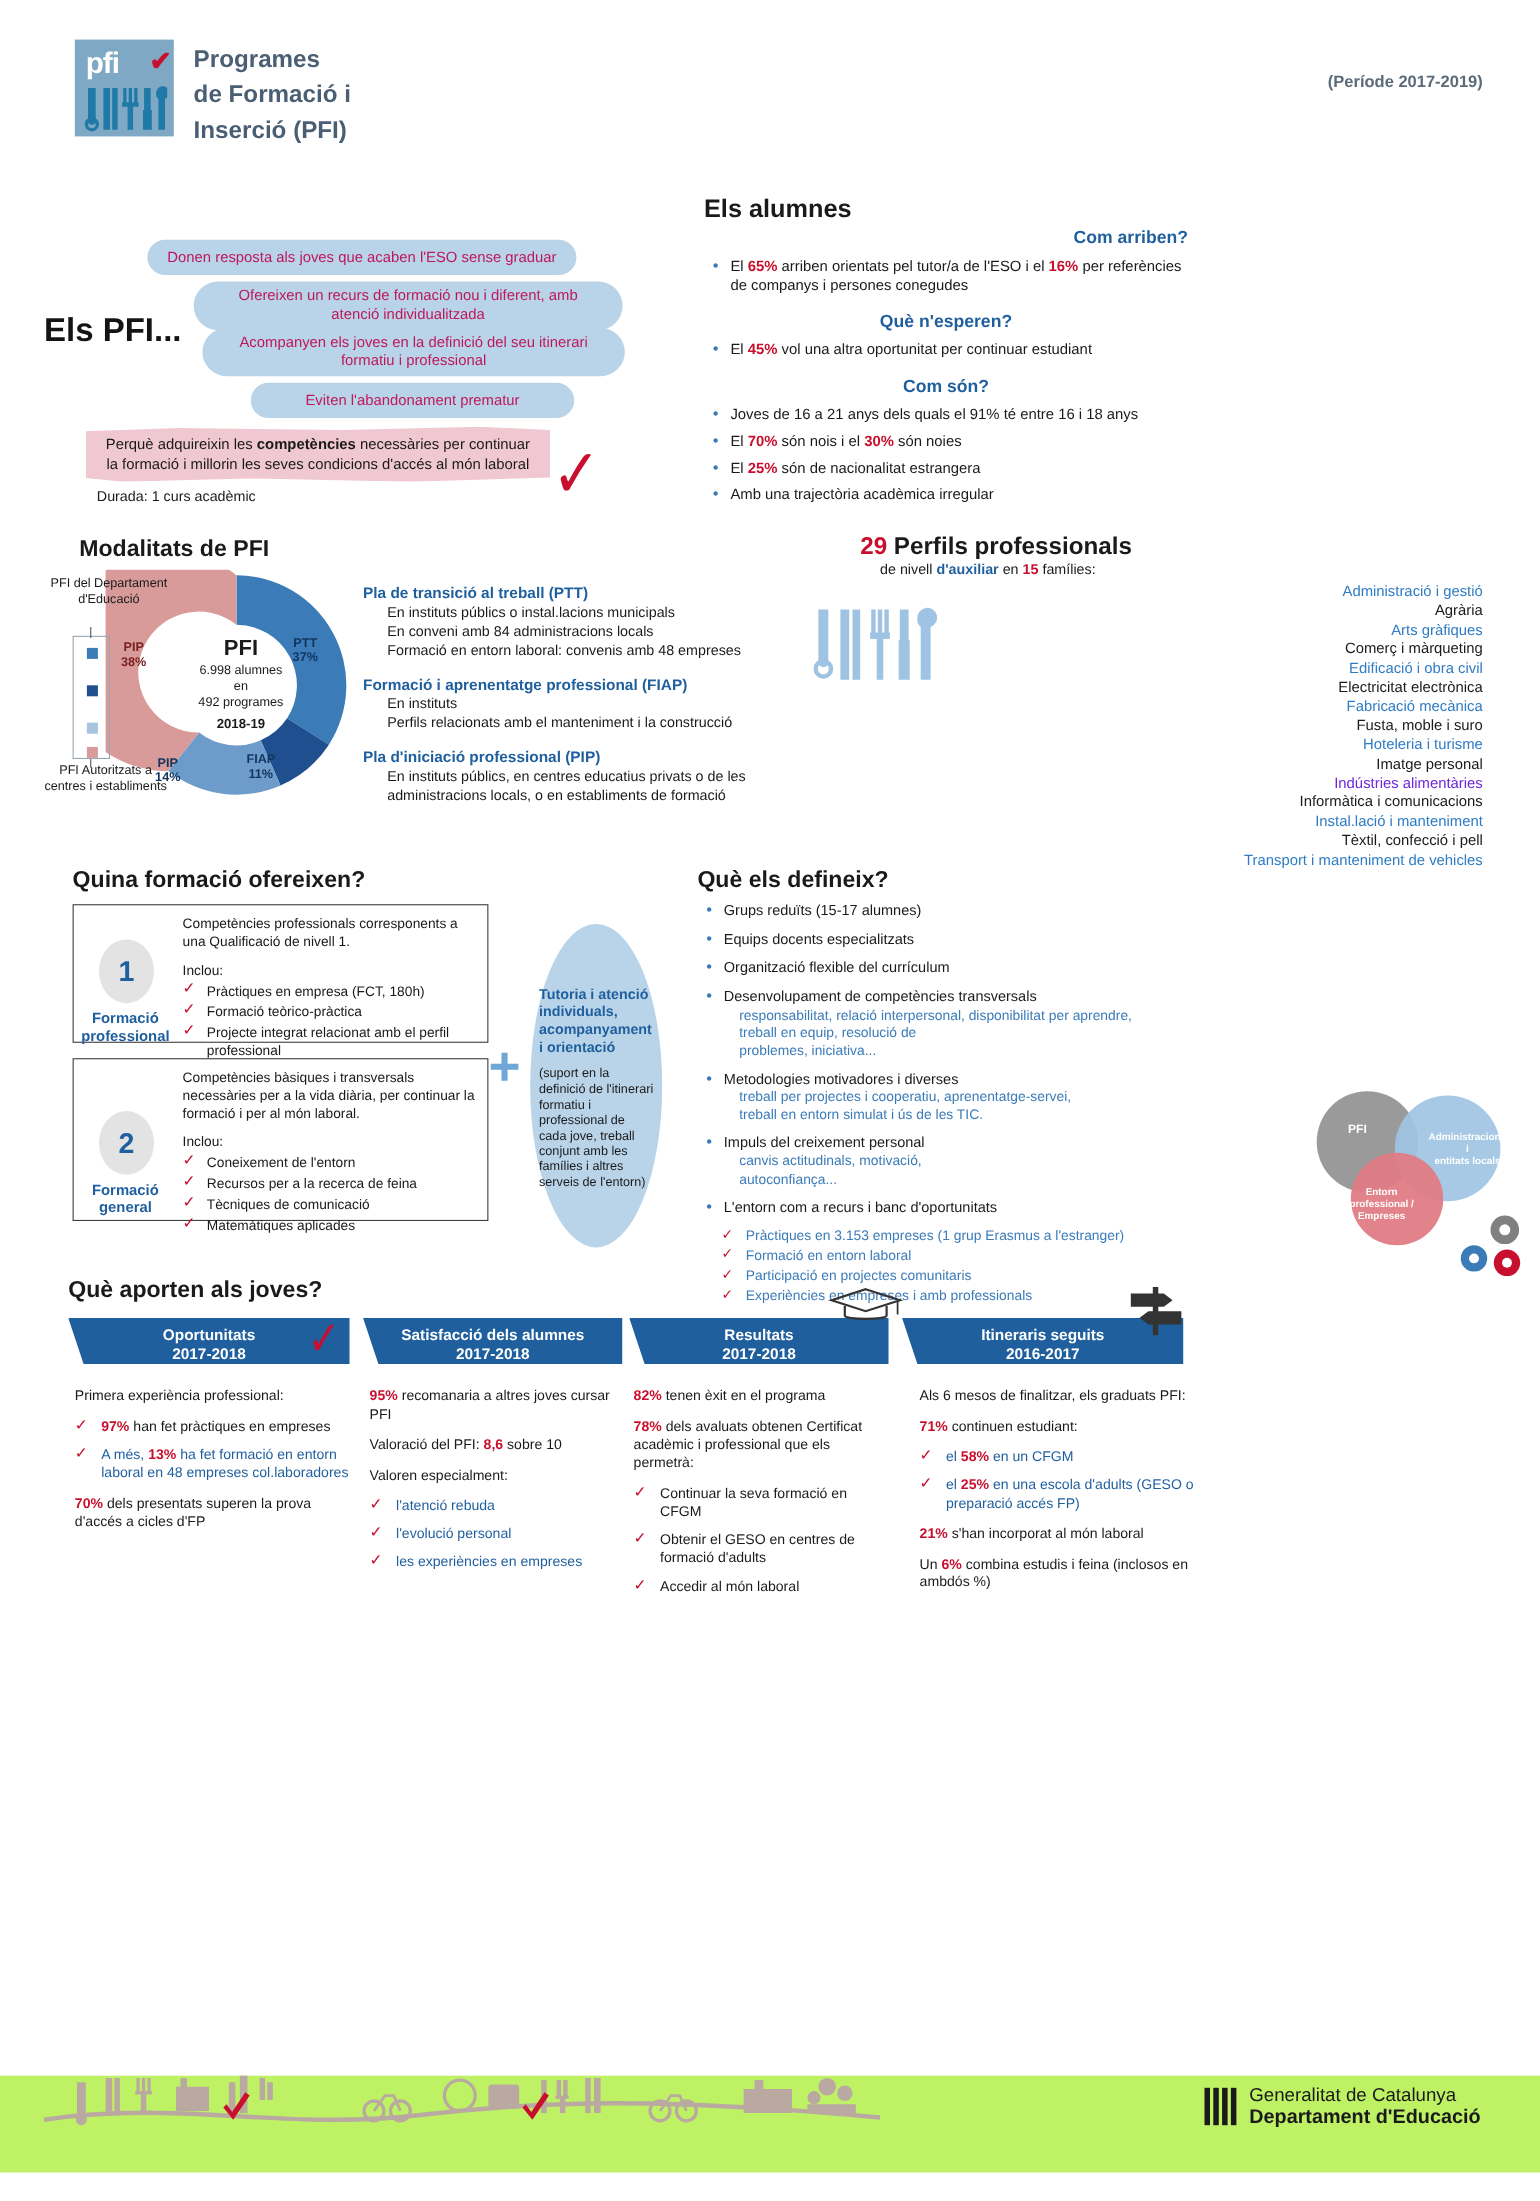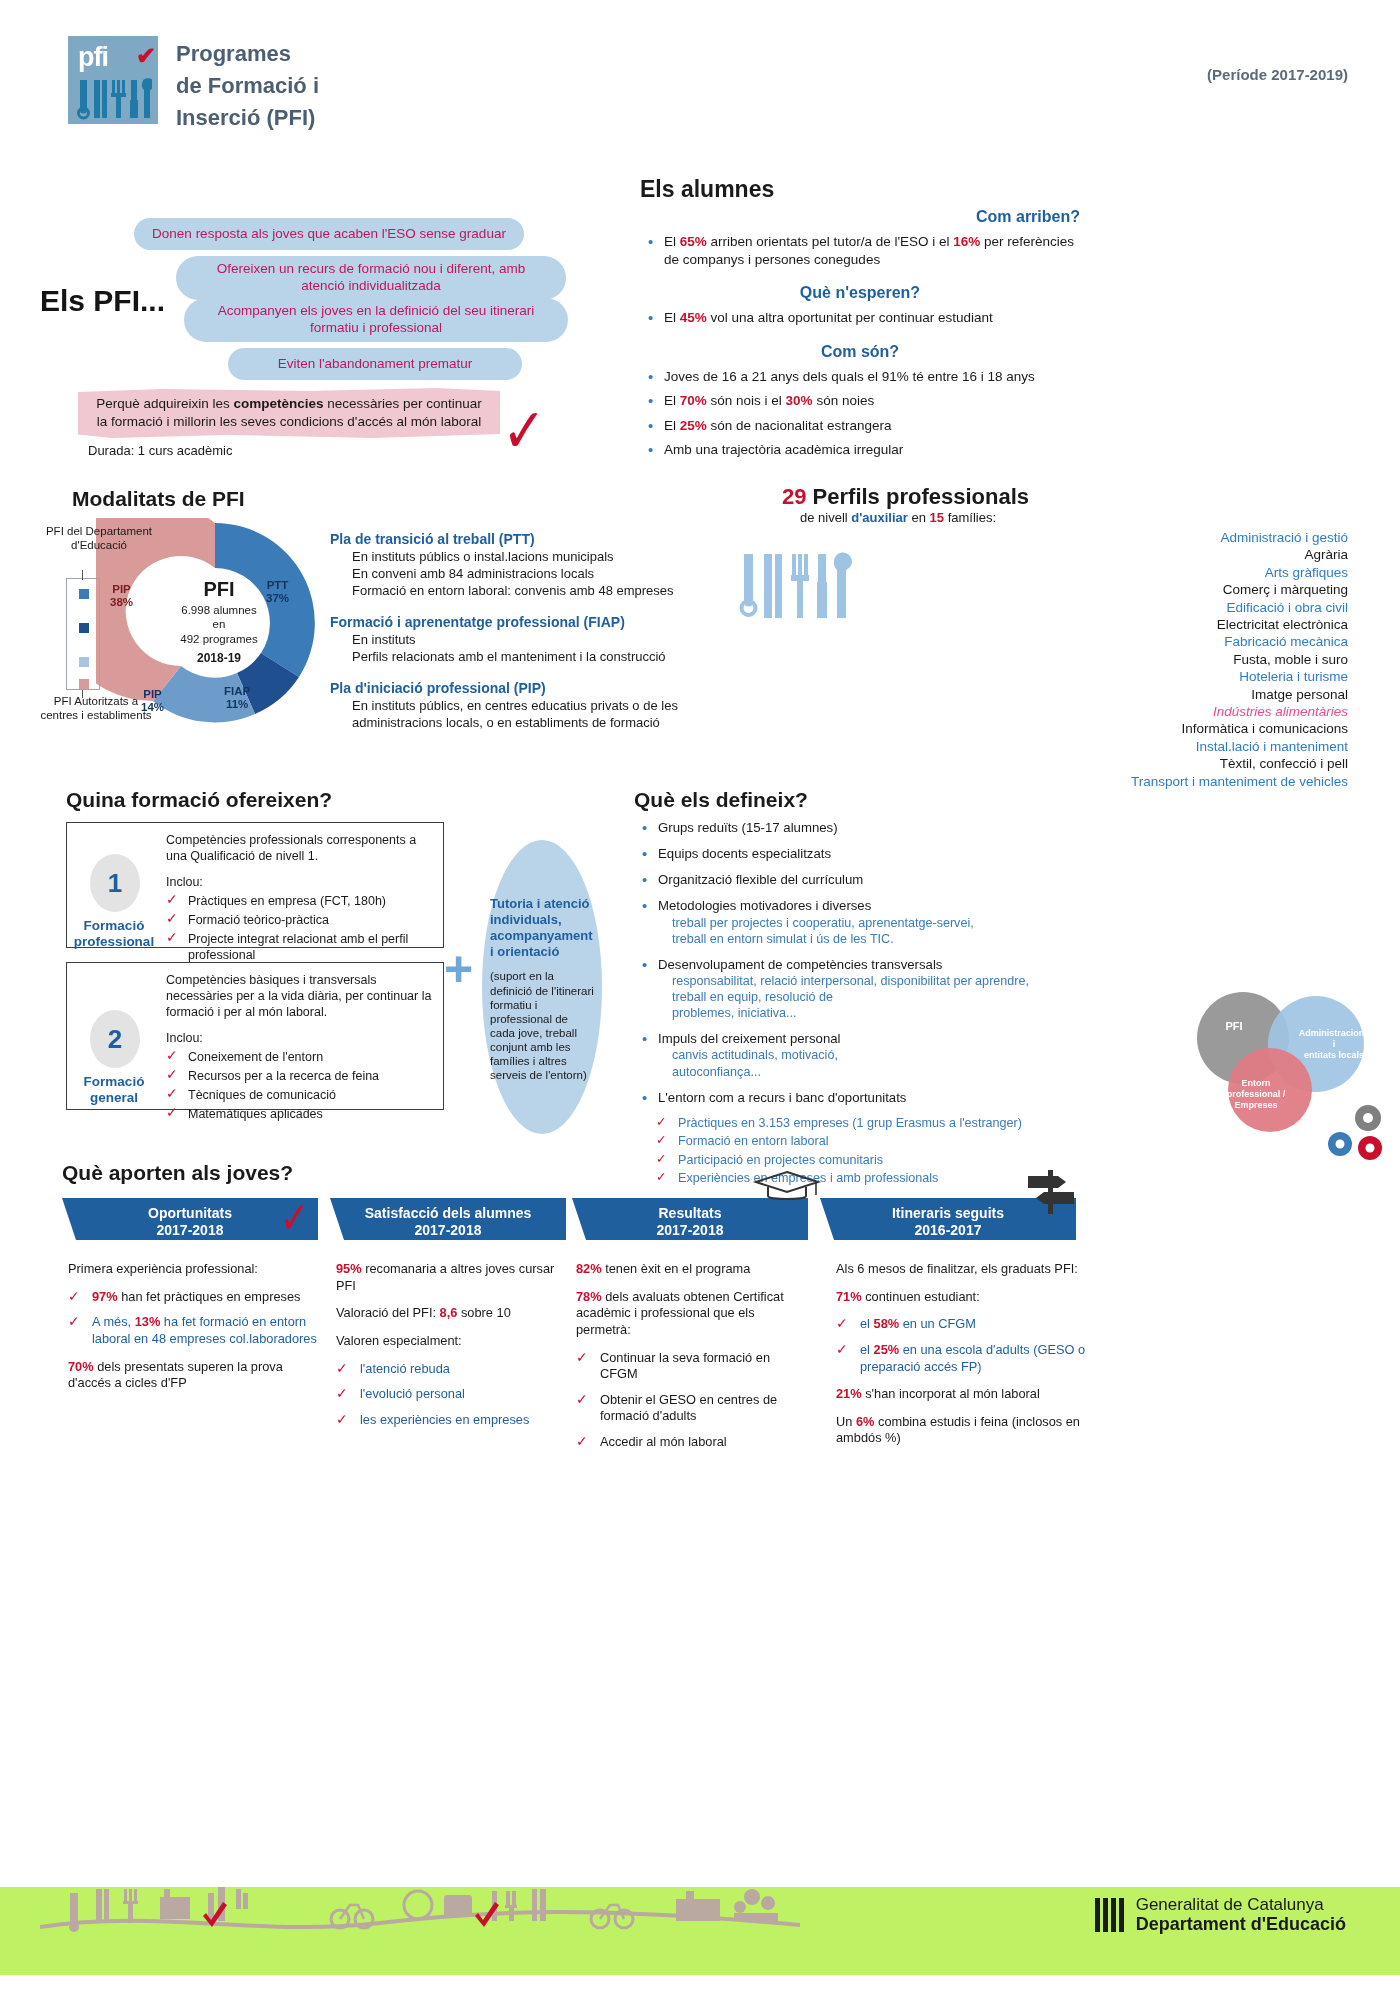--- a/index.html
+++ b/index.html
@@ -249,21 +249,21 @@
       <div style="color: rgb(46, 124, 196);">Administració i gestió</div>
       <div style="color: rgb(26, 26, 26);">Agrària</div>
       <div style="color: rgb(46, 124, 196);">Arts gràfiques</div>
       <div style="color: rgb(26, 26, 26);">Comerç i màrqueting</div>
       <div style="color: rgb(46, 124, 196);">Edificació i obra civil</div>
       <div style="color: rgb(26, 26, 26);">Electricitat electrònica</div>
       <div style="color: rgb(46, 124, 196);">Fabricació mecànica</div>
       <div style="color: rgb(26, 26, 26);">Fusta, moble i suro</div>
       <div style="color: rgb(46, 124, 196);">Hoteleria i turisme</div>
       <div style="color: rgb(26, 26, 26);">Imatge personal</div>
-      <div style="color: #ec4899; font-style: italic;">Indústries alimentàries</div>
+      <div style="color: #6d28d9;">Indústries alimentàries</div>
       <div style="color: rgb(26, 26, 26);">Informàtica i comunicacions</div>
       <div style="color: rgb(46, 124, 196);">Instal.lació i manteniment</div>
       <div style="color: rgb(26, 26, 26);">Tèxtil, confecció i pell</div>
       <div style="color: rgb(46, 124, 196);">Transport i manteniment de vehicles</div>
     </div>
 
   <div class="qf-h">Quina formació ofereixen?</div>
 
   <div class="fbox fb1"></div>
   <div class="fnum" style="left:90px;top:854px;">1</div>
@@ -307,29 +307,29 @@
       <div class="li">
         <div>Grups reduïts (15-17 alumnes)</div>
       </div>
       <div class="li">
         <div>Equips docents especialitzats</div>
       </div>
       <div class="li">
         <div>Organització flexible del currículum</div>
       </div>
       <div class="li">
-        <div>Metodologies motivadores i diverses</div>
-        <div class="qd-sub" style="margin-left: 14px;">treball per projectes i cooperatiu, aprenentatge-servei,</div>
-        <div class="qd-sub" style="margin-left: 14px;">treball en entorn simulat i ús de les TIC.</div>
-      </div>
-      <div class="li">
         <div>Desenvolupament de competències transversals</div>
         <div class="qd-sub" style="margin-left: 14px;">responsabilitat, relació interpersonal, disponibilitat per aprendre,</div>
         <div class="qd-sub" style="margin-left: 14px;">treball en equip, resolució de</div>
         <div class="qd-sub" style="margin-left: 14px;">problemes, iniciativa...</div>
+      </div>
+      <div class="li">
+        <div>Metodologies motivadores i diverses</div>
+        <div class="qd-sub" style="margin-left: 14px;">treball per projectes i cooperatiu, aprenentatge-servei,</div>
+        <div class="qd-sub" style="margin-left: 14px;">treball en entorn simulat i ús de les TIC.</div>
       </div>
       <div class="li">
         <div>Impuls del creixement personal</div>
         <div class="qd-sub" style="margin-left: 14px;">canvis actitudinals, motivació,</div>
         <div class="qd-sub" style="margin-left: 14px;">autoconfiança...</div>
       </div>
       <div class="li">
         <div>L'entorn com a recurs i banc d'oportunitats</div>
       </div>
       <div class="qd-check" style="margin-left: 20px;">Pràctiques en 3.153 empreses (1 grup Erasmus a l'estranger)</div>

